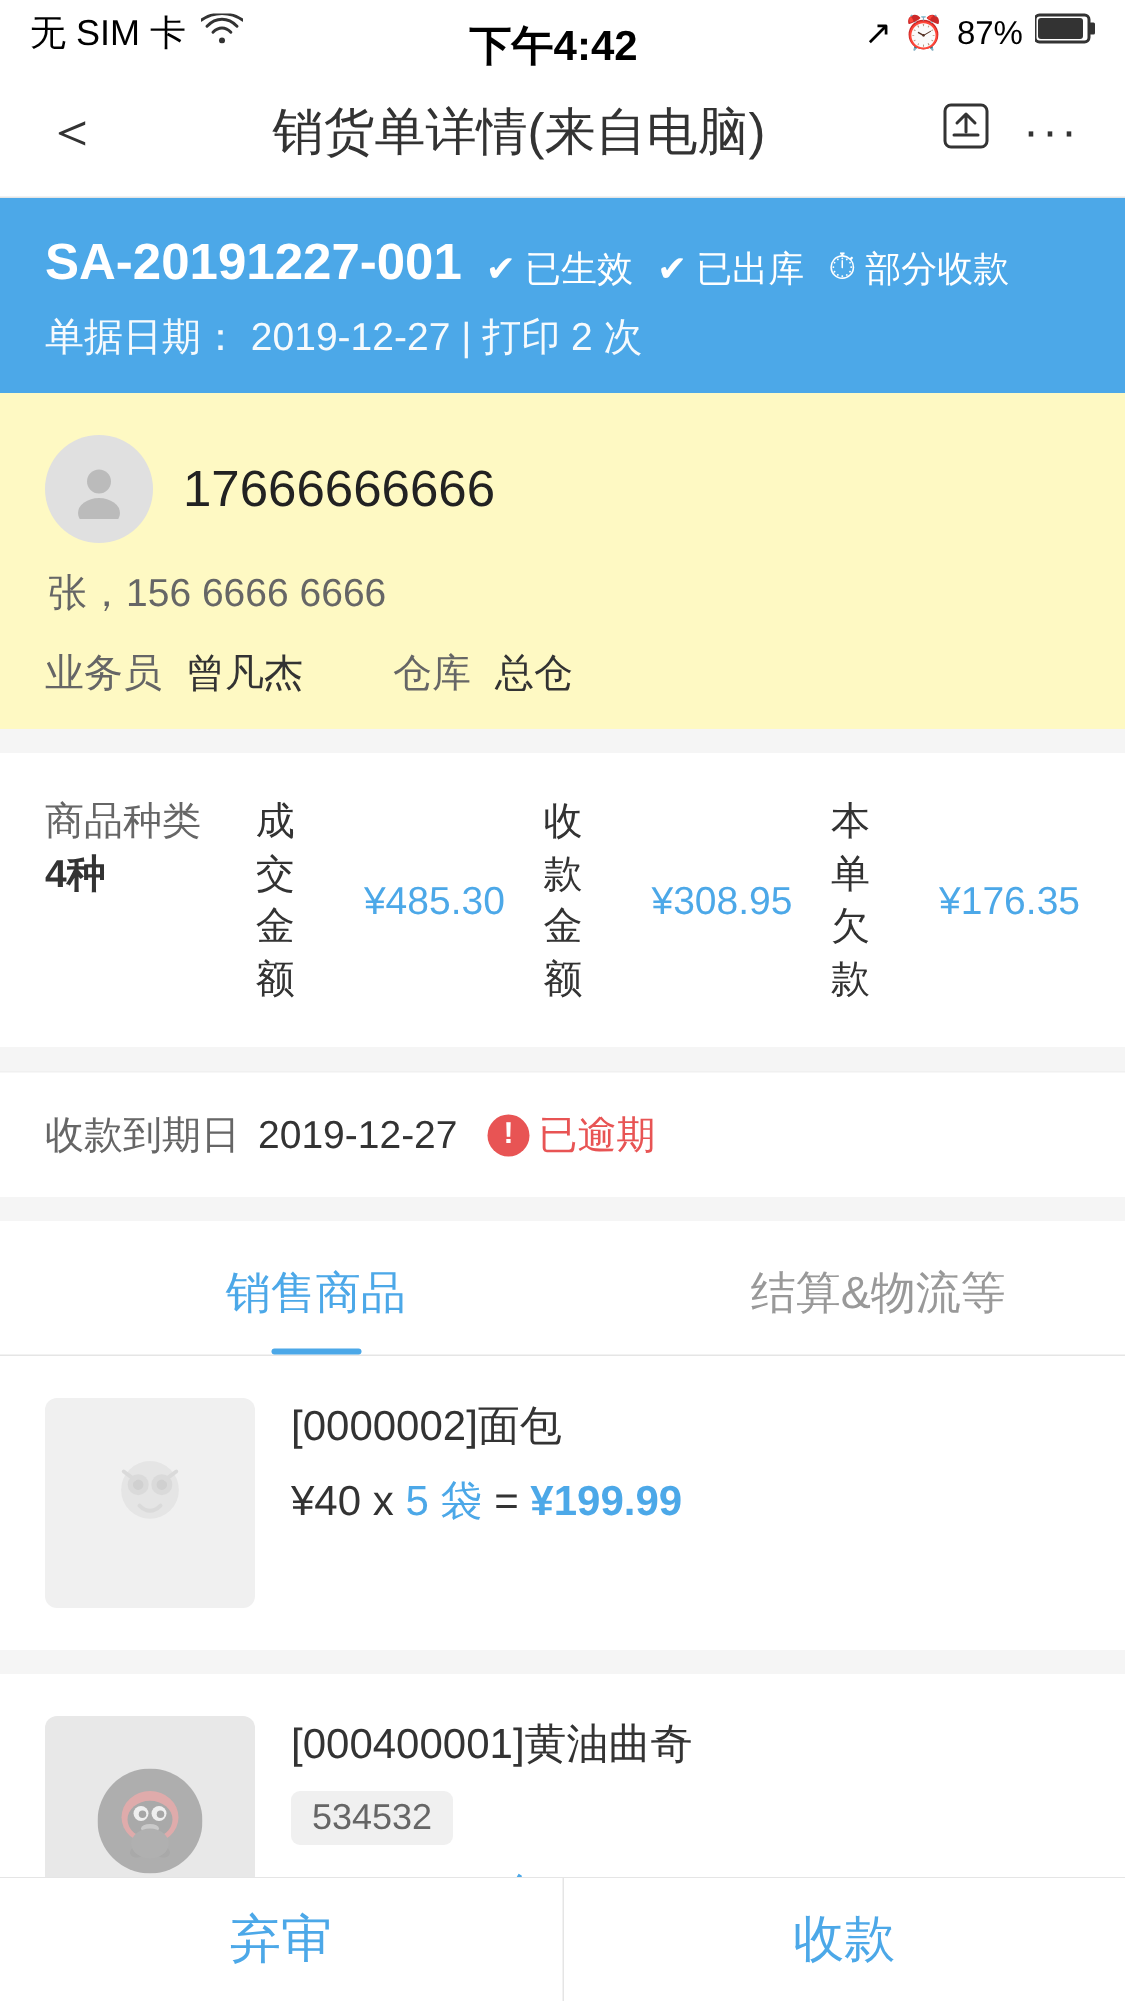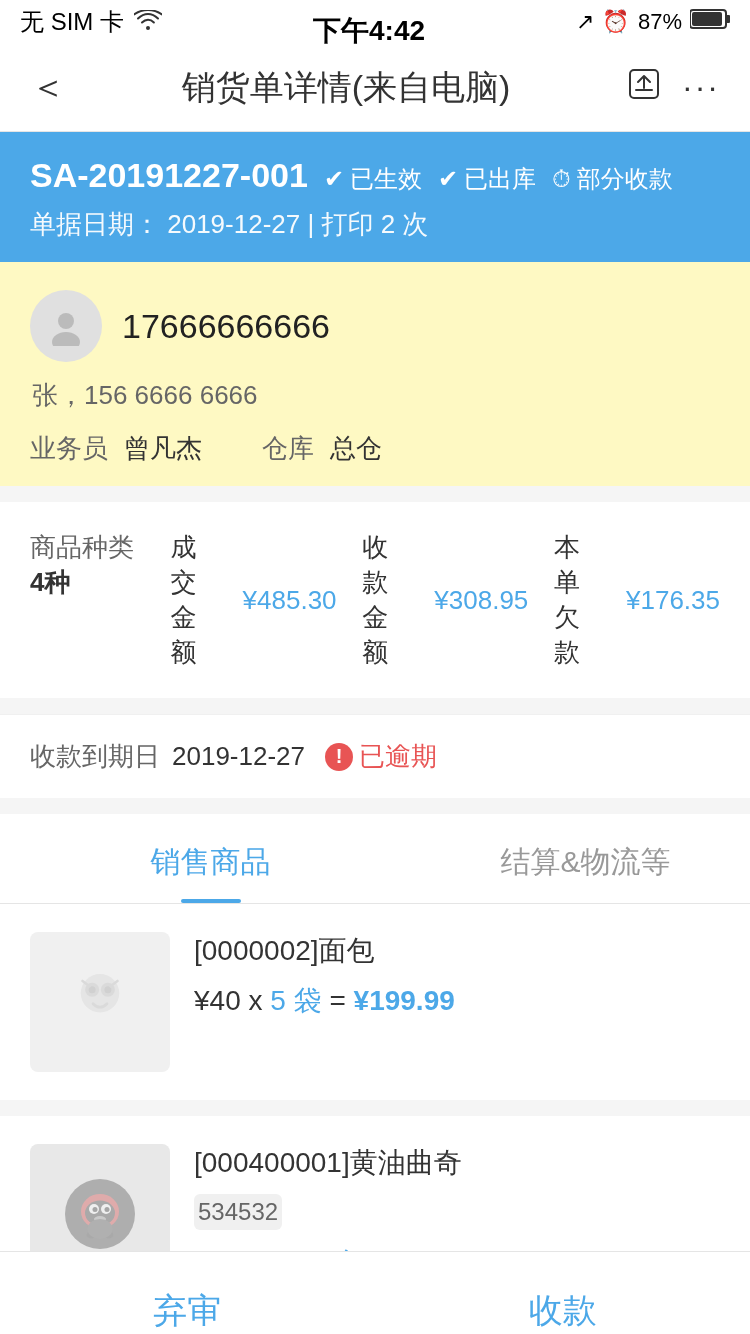--- a/index.html
+++ b/index.html
@@ -220,39 +220,38 @@
     .product-thumb svg { width: 70px; height: 70px; opacity: 0.3; }
     .product-thumb.owl {
       background: #e8e8e8;
     }
     .product-info { flex: 1; }
     .product-name { font-size: 28px; color: #333; margin-bottom: 12px; font-weight: 500; }
     .product-sku {
       display: inline-block;
       background: #f0f0f0;
       border-radius: 6px;
-      padding: 4px 4px;
+      padding: 4px 14px;
       font-size: 24px;
       color: #666;
       margin-bottom: 14px;
     }
     .product-price { font-size: 28px; color: #333; }
     .product-price .qty { color: #4CA8E8; }
     .product-price .total { color: #4CA8E8; font-weight: 600; }
 
     
     .bottom-bar {
       position: fixed;
       bottom: 0;
       width: 750px;
       height: 83px;
       background: #fff;
       border-top: 1px solid #e5e5e5;
       display: flex;
-      align-items: flex-end;
     }
     .bottom-btn {
       flex: 1;
       display: flex;
       align-items: center;
       justify-content: center;
       font-size: 34px;
       cursor: pointer;
     }
     .bottom-btn.reject { color: #4CA8E8; }

